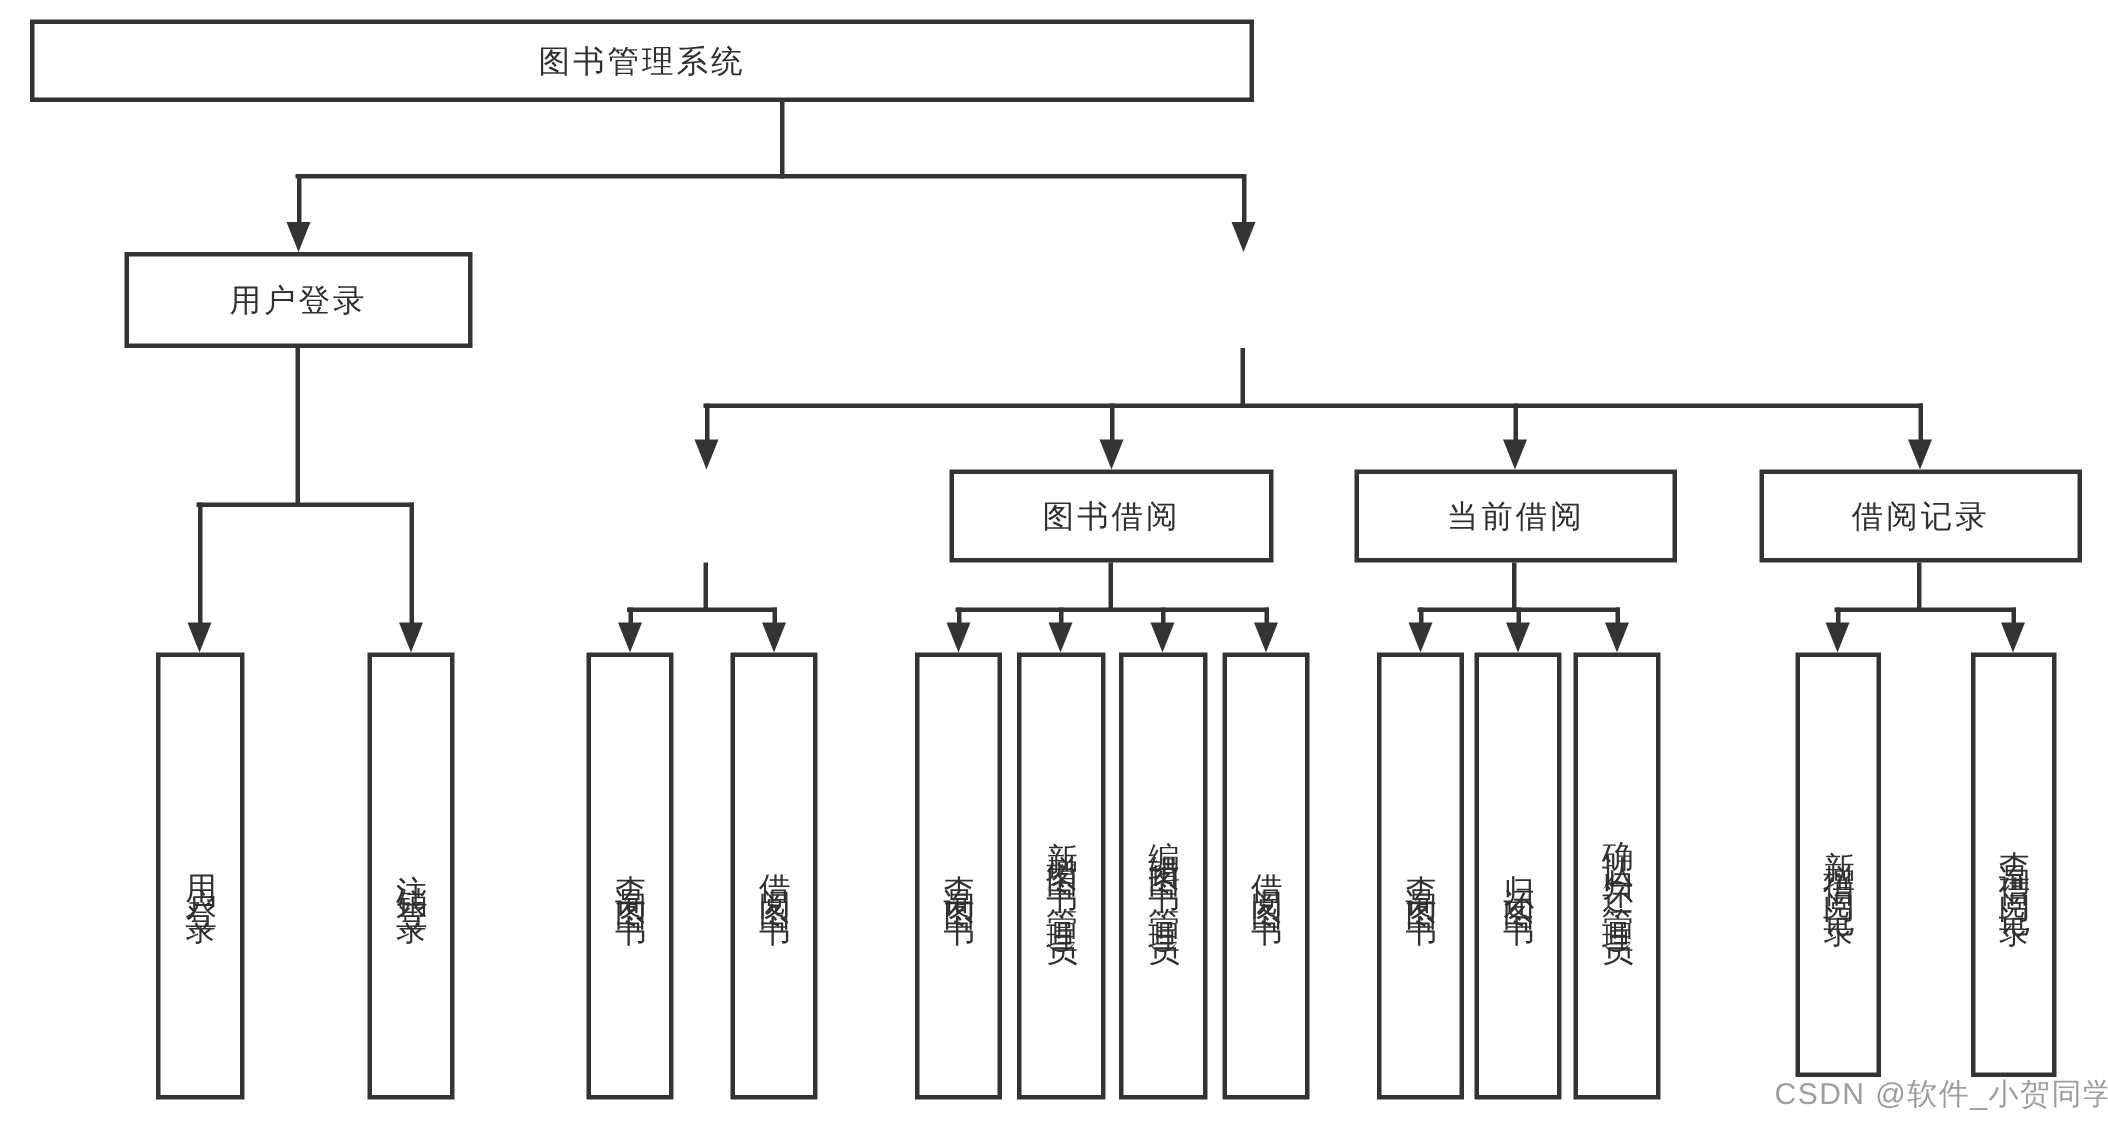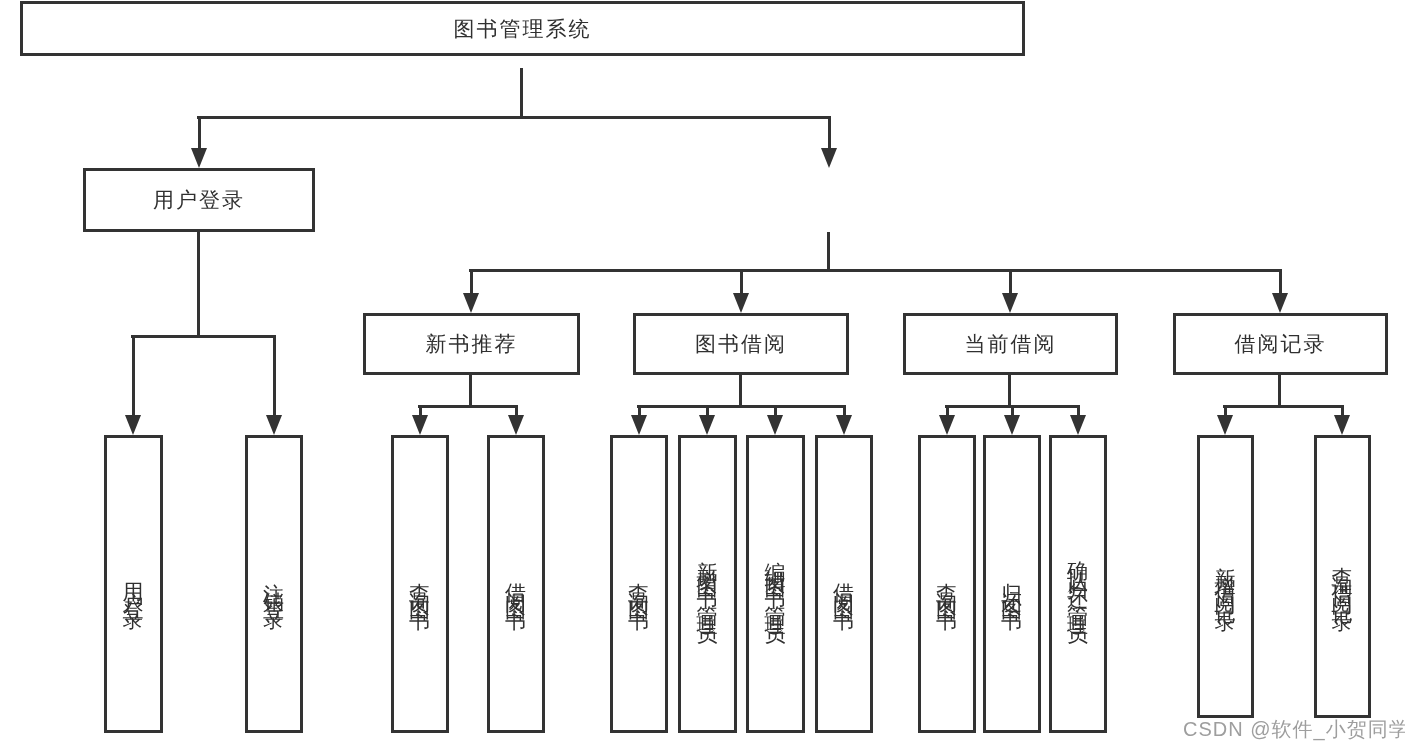--- a/index.html
+++ b/index.html
@@ -54,21 +54,21 @@
     letter-spacing:1px;
     z-index:10;
     white-space:nowrap;
   }
 </style>
 </head>
 <body>
 
 <div class="stage">
 
-  <div class="box" style="left:20px;top:1px;width:1005px;height:55px">
+  <div class="box" style="left:20px;top:13px;width:816px;height:55px">
     <span>图书管理系统</span>
   </div>
 
   <div class="vline" style="left:520px;top:68px;height:51px"></div>
   <div class="hline" style="left:197px;top:116px;width:633px"></div>
   <div class="arrow" style="left:191px;top:116px;height:52px">
       <i class="stem"></i>
       <i class="head"></i>
     </div>
   <div class="arrow" style="left:821px;top:116px;height:52px">
@@ -103,23 +103,20 @@
     </div>
   <div class="arrow" style="left:1002px;top:269px;height:44px">
       <i class="stem"></i>
       <i class="head"></i>
     </div>
   <div class="arrow" style="left:1272px;top:269px;height:44px">
       <i class="stem"></i>
       <i class="head"></i>
     </div>
 
-  <div class="box" style="left:363px;top:313px;width:217px;height:62px">
-    <span>新书推荐</span>
-  </div>
   <div class="box" style="left:903px;top:313px;width:215px;height:62px">
     <span>当前借阅</span>
   </div>
   <div class="box" style="left:633px;top:313px;width:216px;height:62px">
     <span>图书借阅</span>
   </div>
   <div class="box" style="left:1173px;top:313px;width:215px;height:62px">
     <span>借阅记录</span>
   </div>
 

